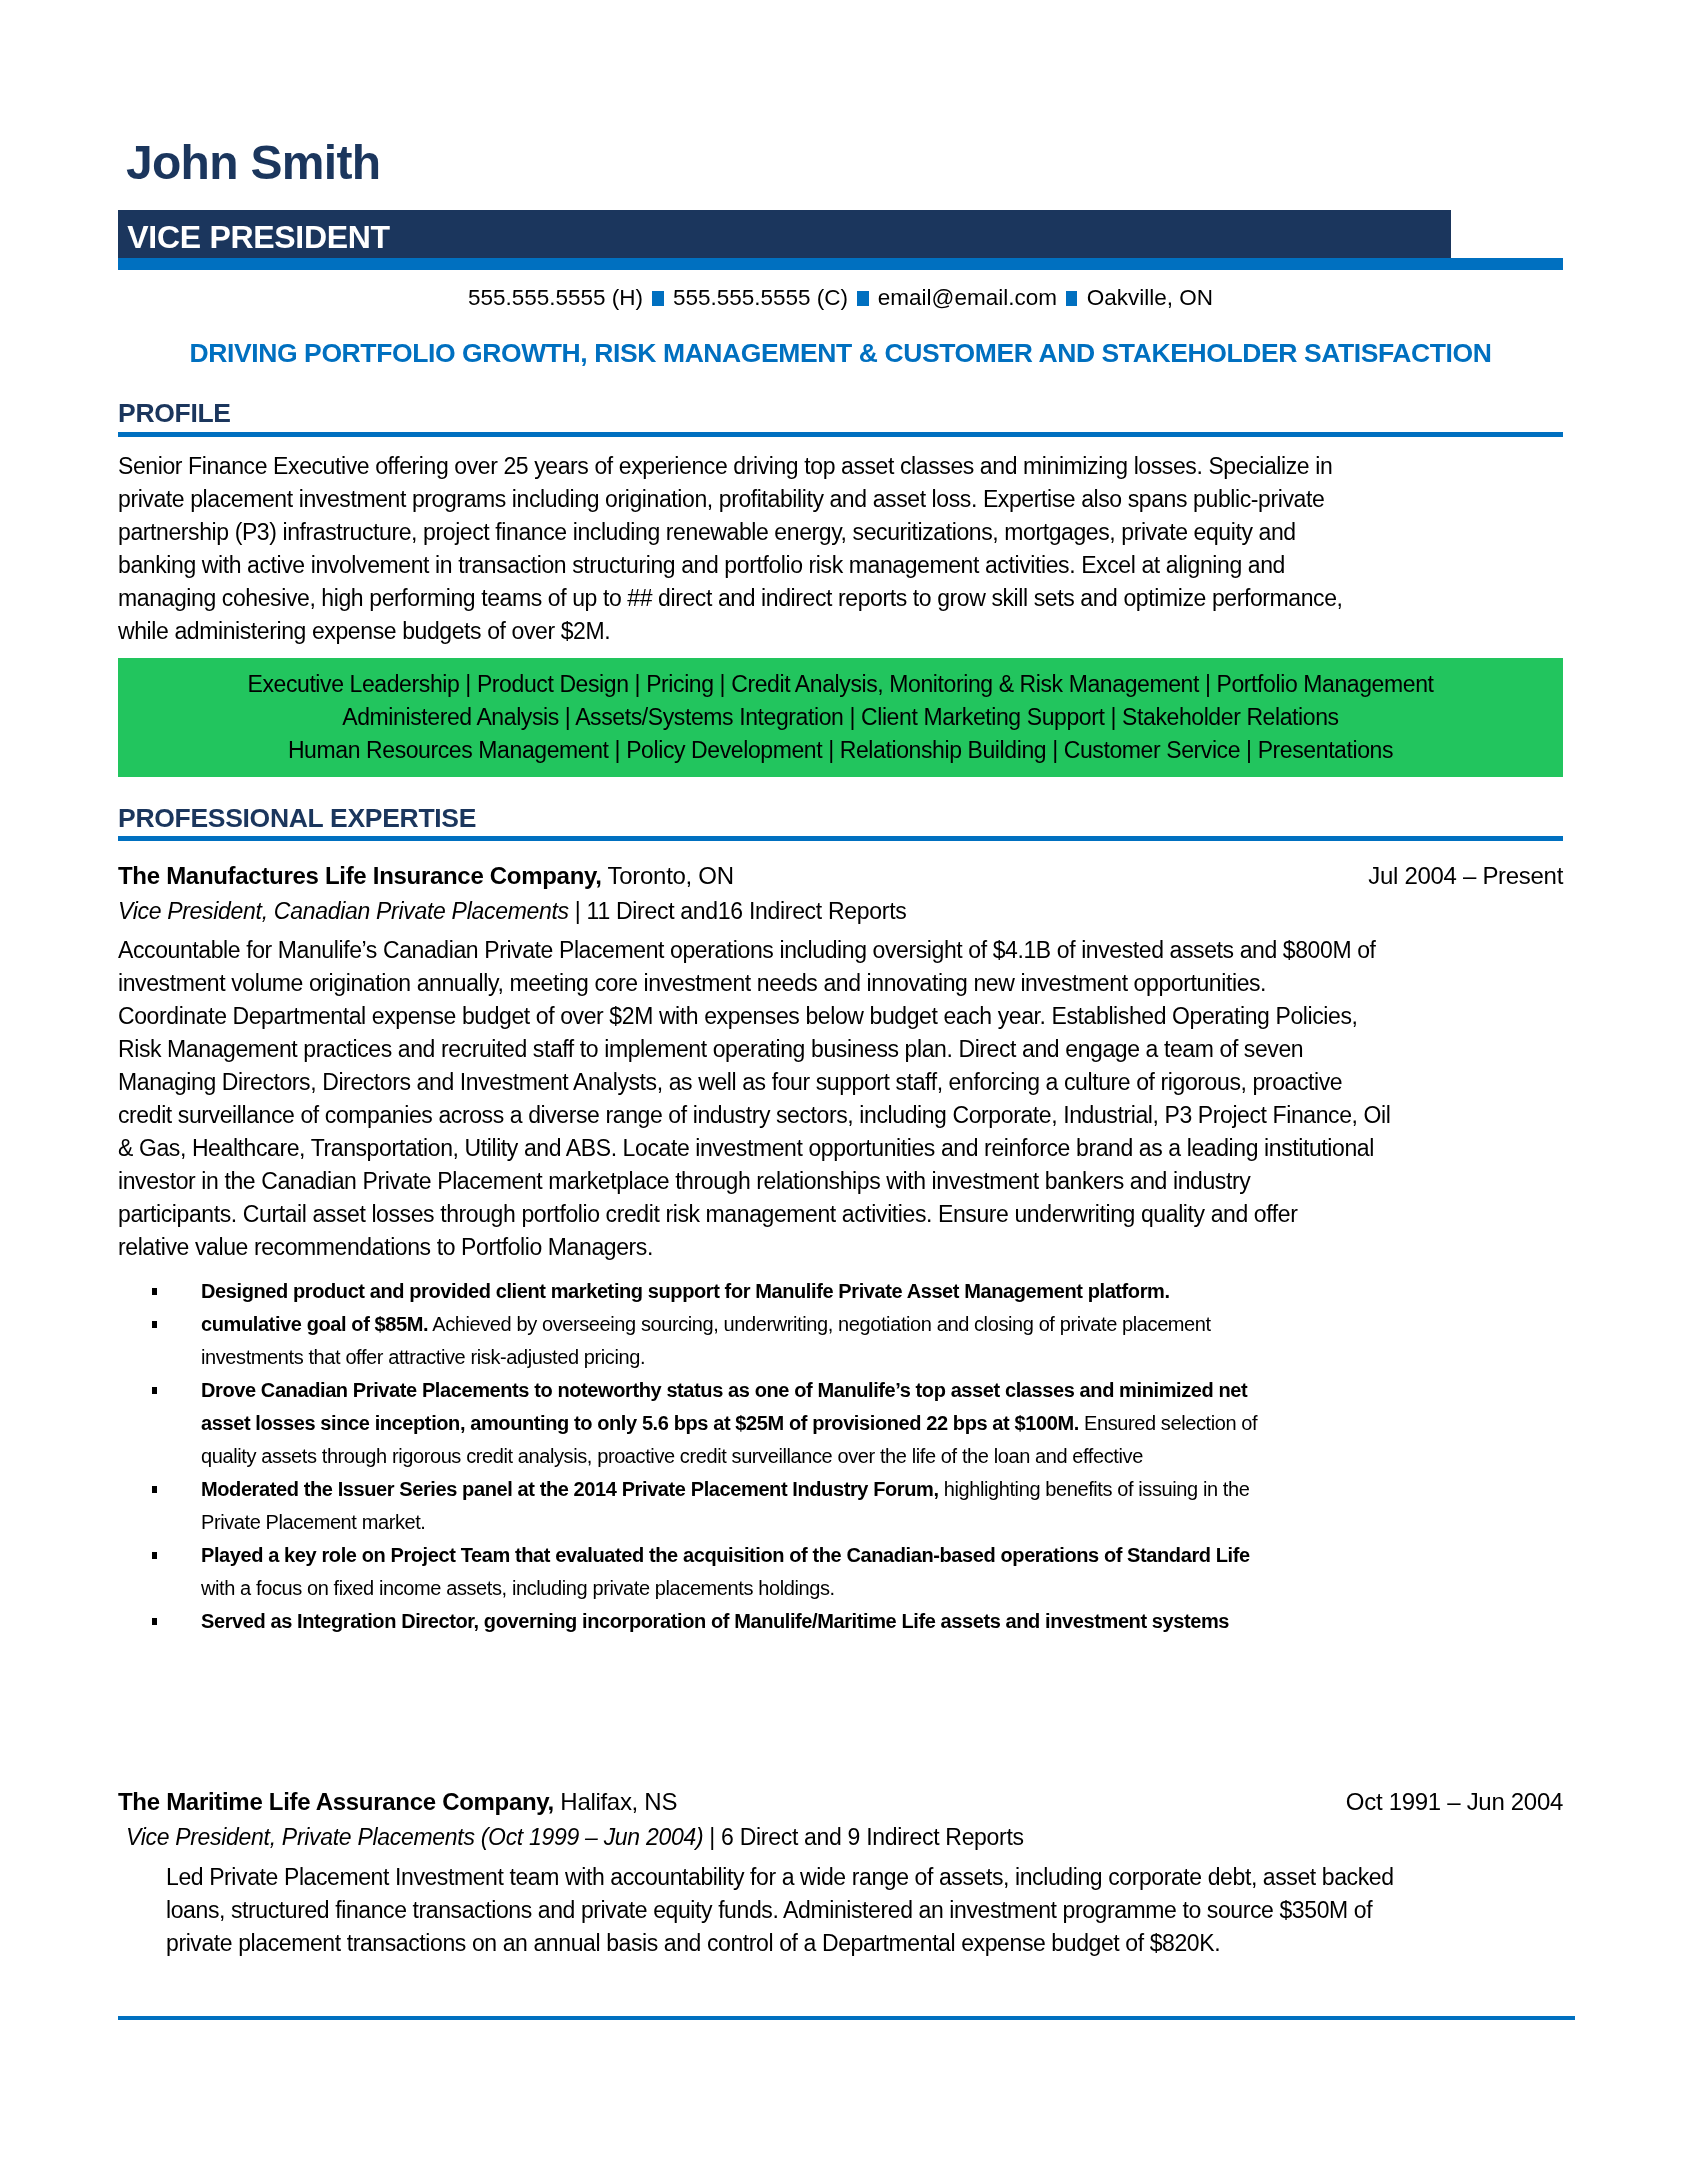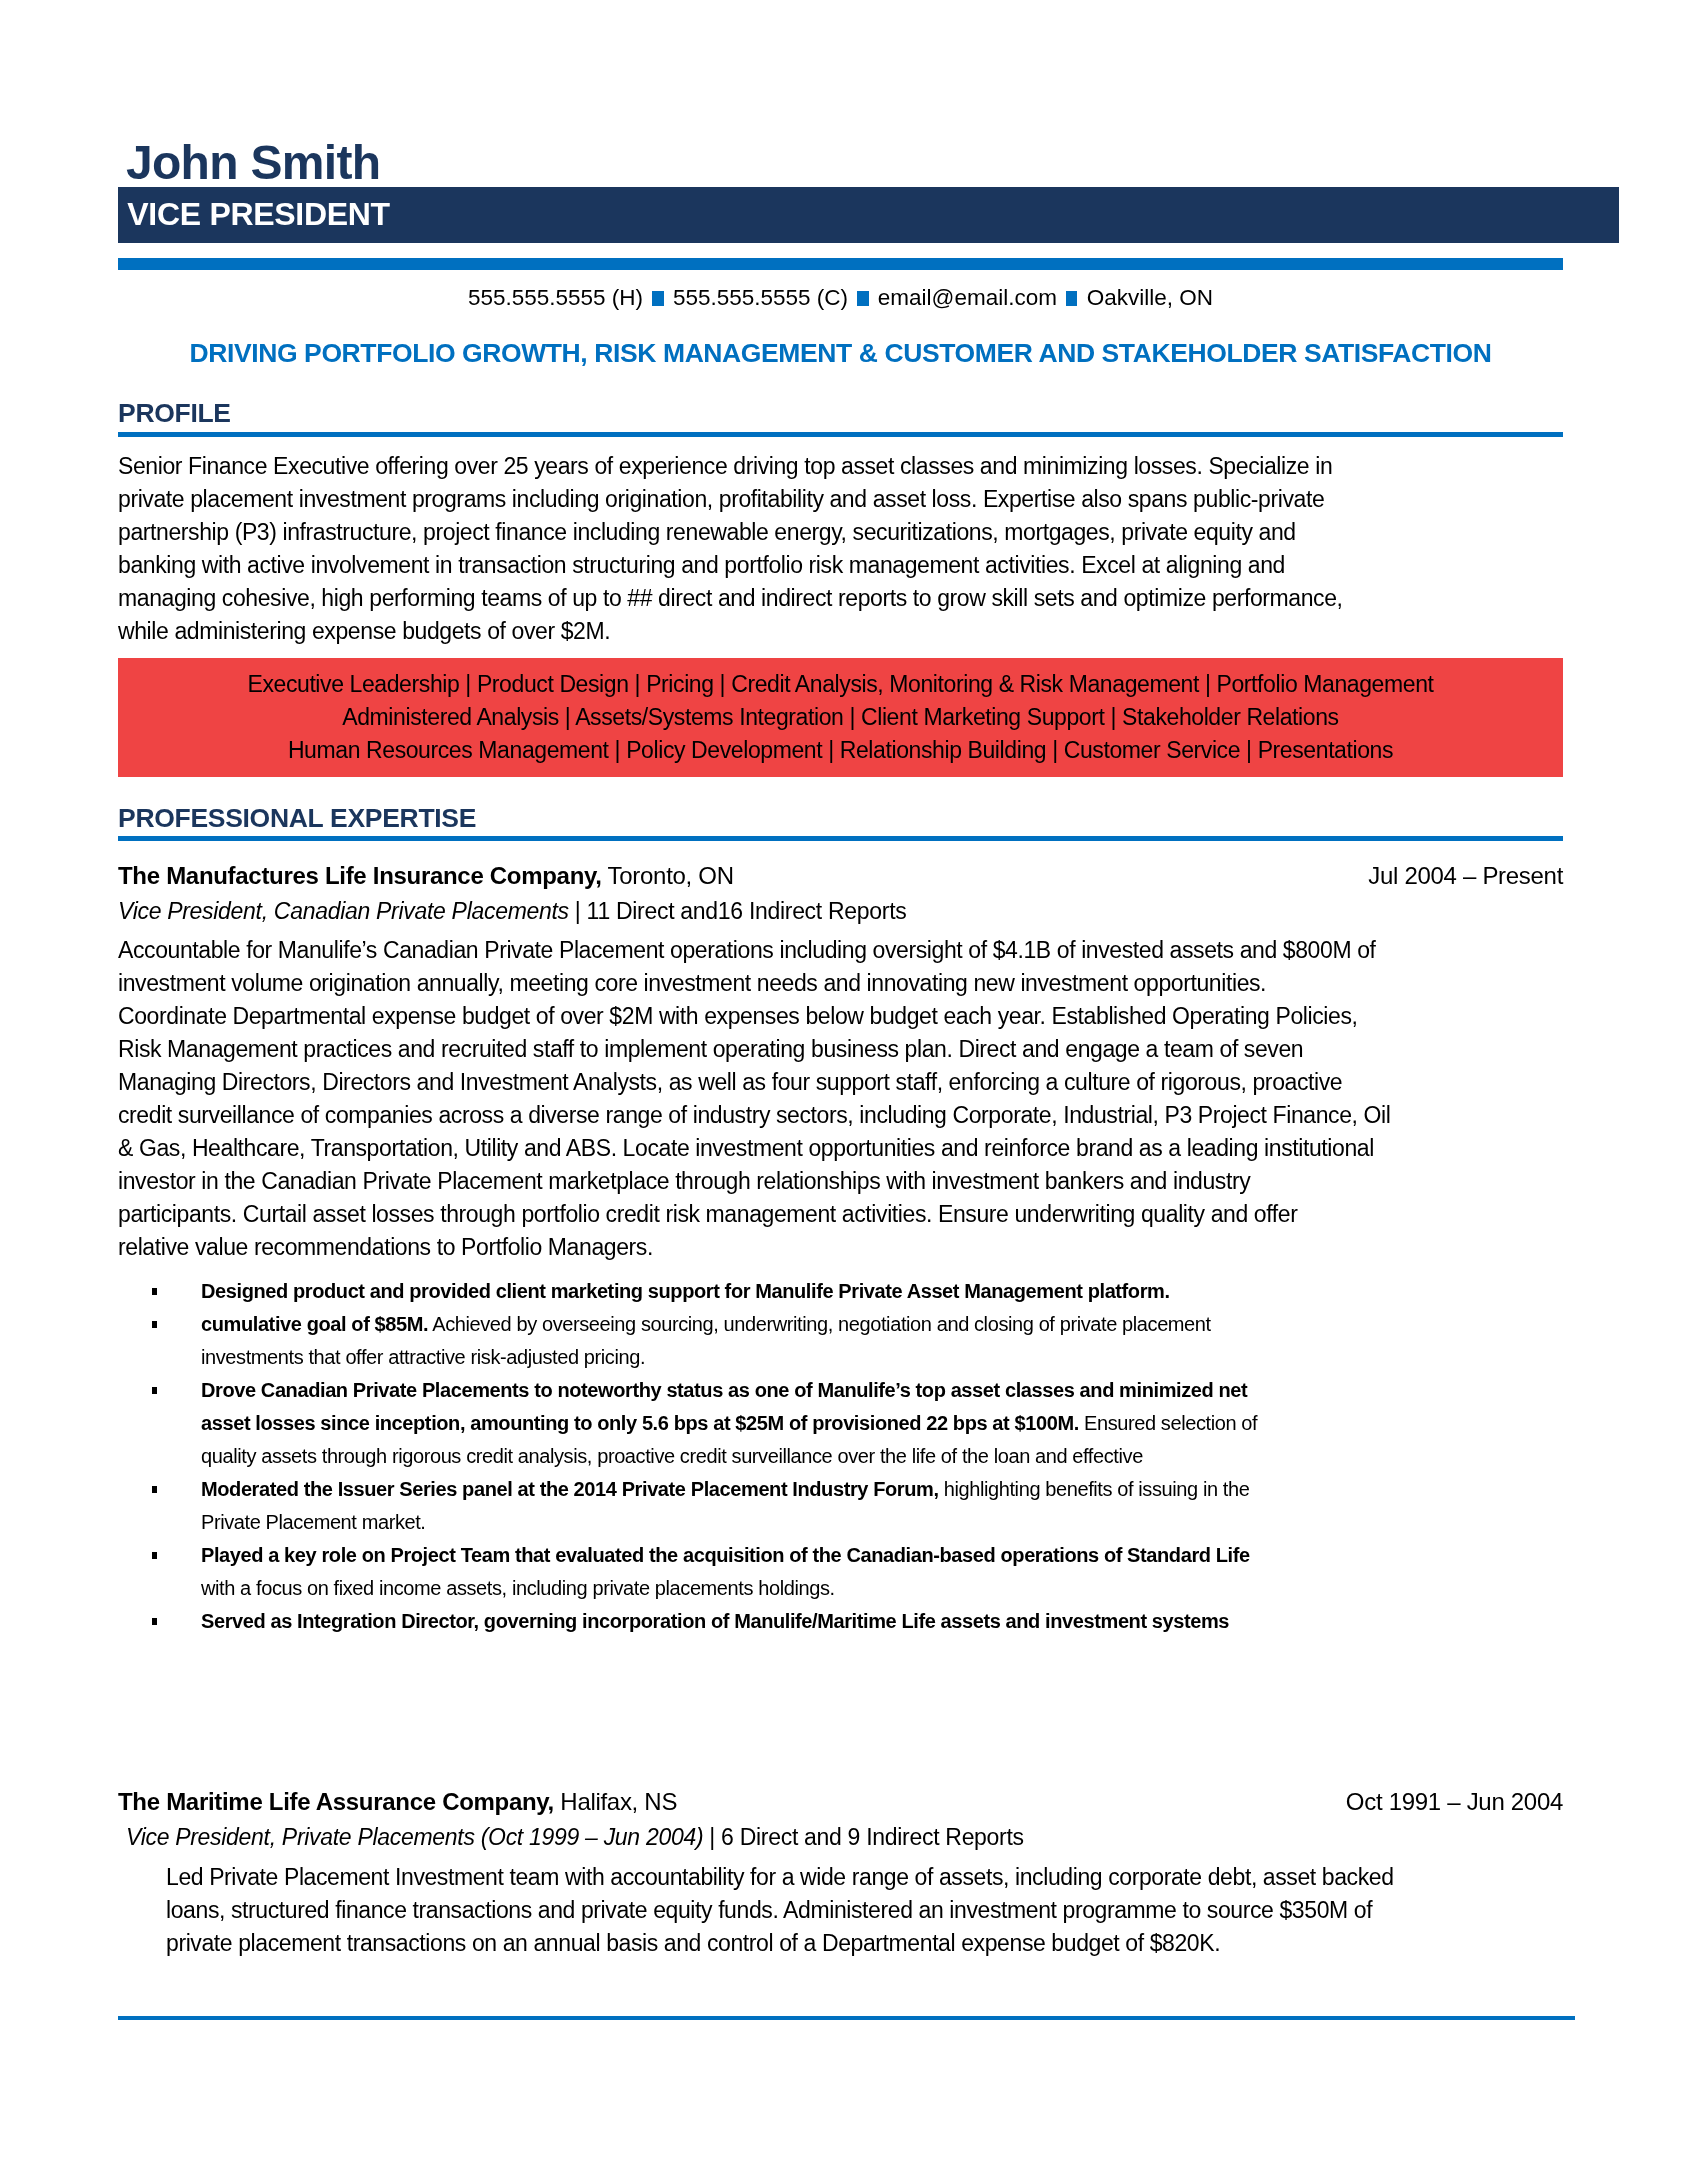--- a/index.html
+++ b/index.html
@@ -3,21 +3,21 @@
 <meta charset="utf-8">
 <style>
   html, body { margin: 0; padding: 0; background: #ffffff; }
   body { width: 1687px; height: 2183px; position: relative; overflow: hidden;
          font-family: "Liberation Sans", sans-serif; color: #000; }
   .page { position: absolute; left: 0; top: 0; width: 1687px; height: 2183px; }
 
   .name { position: absolute; left: 126px; top: 139px; font-size: 48px; font-weight: bold;
           color: #1b365d; letter-spacing: -0.7px; line-height: 1; }
 
-  .title-bar { position: absolute; left: 118px; top: 187px; width: 1501px; height: 56px;
+  .title-bar { position: absolute; left: 118px; top: 210px; width: 1333px; height: 56px;
                background: #1b365d; }
   .title-bar .title-text { position: absolute; left: 9.3px; top: 10.6px; font-size: 32px;
                            font-weight: bold; color: #ffffff; line-height: 1; letter-spacing: -0.3px; }
   .title-accent { position: absolute; left: 118px; top: 258px; width: 1445px; height: 12px;
                   background: #0070c0; }
 
   .contact { position: absolute; left: 118px; width: 1445px; top: 283px; text-align: center;
              font-size: 22.5px; line-height: 29px; }
   .contact .sep { display: inline-block; width: 11.2px; height: 14.6px; background: #0070c0;
                   margin: 0 9.3px; vertical-align: -0.7px; }
@@ -27,21 +27,21 @@
 
   .section-head { position: absolute; left: 118px; font-size: 26.5px; font-weight: bold;
                   color: #1b365d; line-height: 1; letter-spacing: -0.3px; }
   .section-rule { position: absolute; left: 118px; width: 1445px; height: 4.6px; background: #0070c0; }
 
   .para { position: absolute; left: 118px; width: 1456px; font-size: 23px; line-height: 33px;
           letter-spacing: -0.4px; }
   .para p { margin: 0; white-space: nowrap; }
 
   .skills { position: absolute; left: 118px; top: 658px; width: 1445px; height: 119px;
-            background: #ef4444; text-align: center; font-size: 23px; line-height: 33px;
+            background: #22c55e; text-align: center; font-size: 23px; line-height: 33px;
             letter-spacing: -0.4px; }
   .skills .row { white-space: nowrap; }
   .skills .row:first-child { margin-top: 10px; }
 
   .job-head { position: absolute; left: 118px; width: 1445px; font-size: 24px; line-height: 1; }
   .job-head .company { font-weight: bold; letter-spacing: -0.3px; }
   .job-head .loc { letter-spacing: -0.3px; }
   .job-head .dates { position: absolute; right: 0; top: 0; letter-spacing: -0.3px; }
 
   .job-title { position: absolute; left: 118px; font-size: 23px; line-height: 1;

